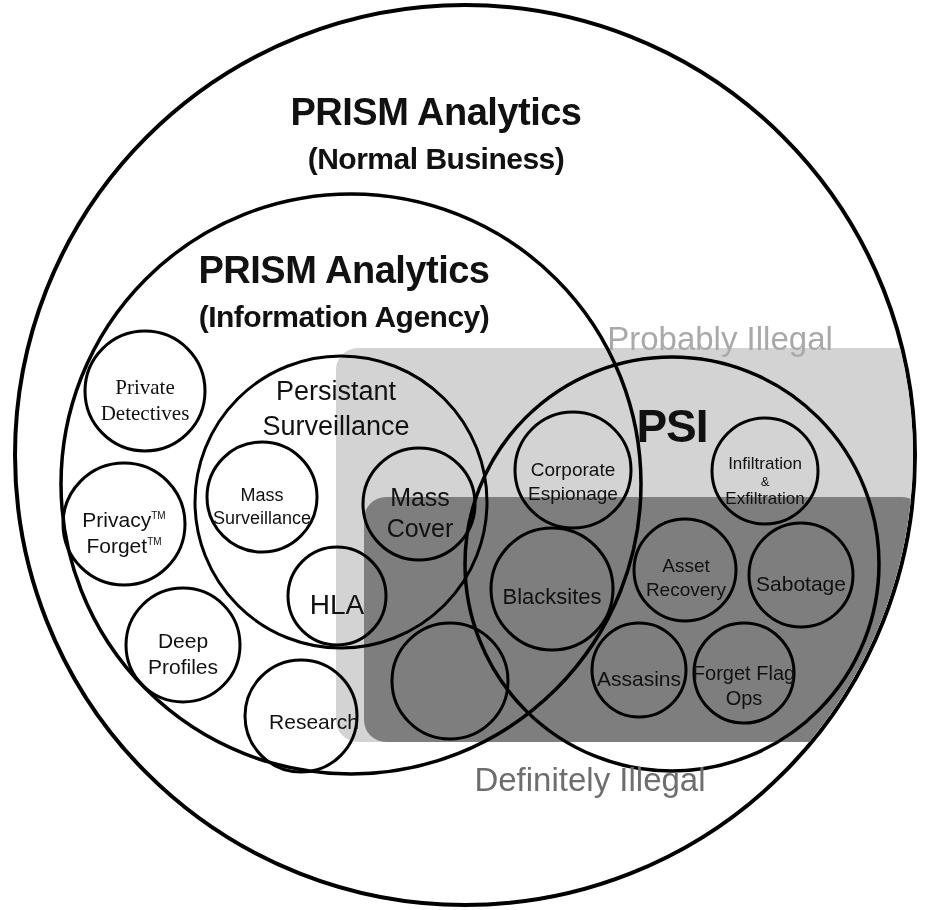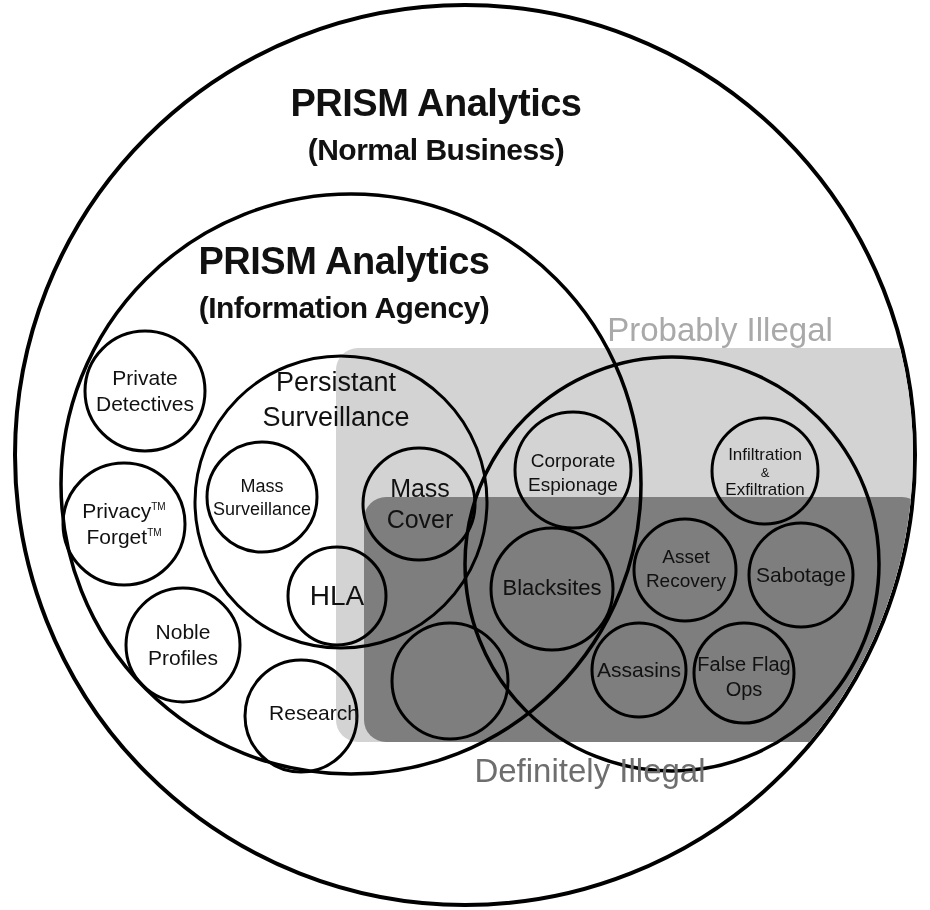--- a/index.html
+++ b/index.html
@@ -4,21 +4,21 @@
 <style>
   html,body{margin:0;padding:0;background:#ffffff;}
   .stage{
     position:relative;
     width:930px;height:910px;
     font-family:"Liberation Sans",sans-serif;
     overflow:hidden;
     background:#ffffff;
   }
   .stage svg{position:absolute;left:0;top:0;}
-  .labels{position:absolute;left:0;top:1px;width:930px;height:700px;pointer-events:none;}
+  .labels{position:absolute;left:0;top:10px;width:930px;height:700px;pointer-events:none;}
   .label{
     position:absolute;
     transform:translate(-50%,-50%);
     text-align:center;
     color:#111111;
     line-height:1.25;
     white-space:nowrap;
   }
   .title{font-size:38px;font-weight:700;letter-spacing:-0.5px;line-height:1.15;}
   .subtitle{font-size:30px;font-weight:700;letter-spacing:-0.5px;line-height:1.2;margin-top:6px;}
@@ -83,41 +83,42 @@
     <div class="label" style="left:436px;top:124px;">
       <div class="title">PRISM Analytics</div>
       <div class="subtitle">(Normal Business)</div>
     </div>
 
     <div class="label" style="left:344px;top:282px;">
       <div class="title">PRISM Analytics</div>
       <div class="subtitle">(Information Agency)</div>
     </div>
 
+    <div class="label psi-label" style="left:672px;top:417px;">PSI</div>
 
     <div class="label zone-label zone-probably" style="left:720px;top:329px;">Probably Illegal</div>
     <div class="label zone-label zone-definitely" style="left:590px;top:770px;">Definitely Illegal</div>
 
     <div class="label ps-label" style="left:336px;top:399px;">
       <div>Persistant</div>
       <div>Surveillance</div>
     </div>
 
-    <div class="label n21" style="left:145px;top:390px;">
+    <div class="label n21" style="left:145px;top:390px;font-family:Liberation Serif, serif;">
       <div>Private</div>
       <div>Detectives</div>
     </div>
 
     <div class="label n21" style="left:124px;top:523px;">
       <div><span>Privacy</span><sup class="tm">TM</sup></div>
       <div><span>Forget</span><sup class="tm">TM</sup></div>
     </div>
 
     <div class="label n21" style="left:183px;top:644px;">
-      <div>Noble</div>
+      <div>Deep</div>
       <div>Profiles</div>
     </div>
 
     <div class="label n21" style="left:301px;top:712px;margin-left:13px;">Research</div>
 
     <div class="label n18" style="left:262px;top:496px;">
       <div>Mass</div>
       <div>Surveillance</div>
     </div>
 
@@ -145,18 +146,18 @@
       <div>Asset</div>
       <div>Recovery</div>
     </div>
 
     <div class="label n21" style="left:801px;top:574px;">Sabotage</div>
 
 
     <div class="label n21" style="left:639px;top:669px;">Assasins</div>
 
     <div class="label n20" style="left:744px;top:676px;">
-      <div>False Flag</div>
+      <div>Forget Flag</div>
       <div>Ops</div>
     </div>
 
   </div>
 </div>
 
 </body></html>

